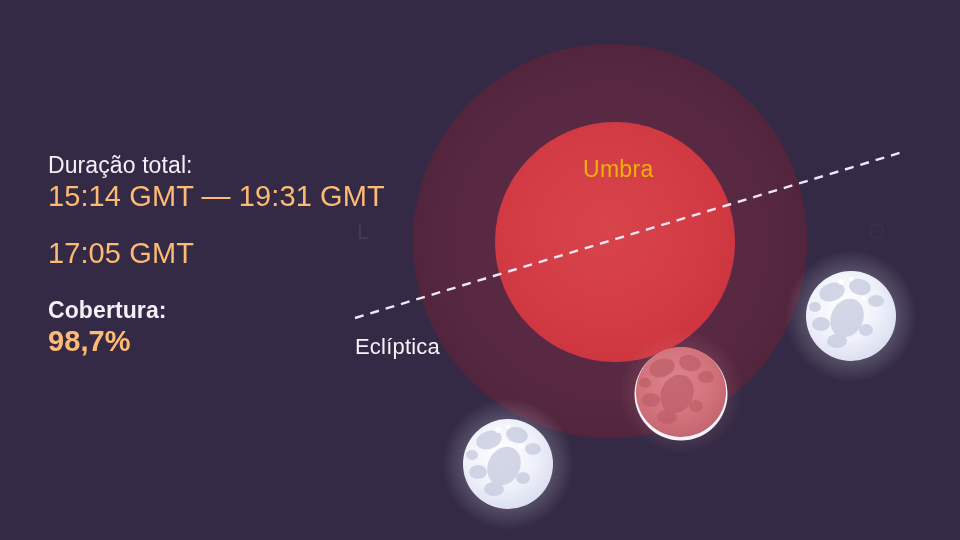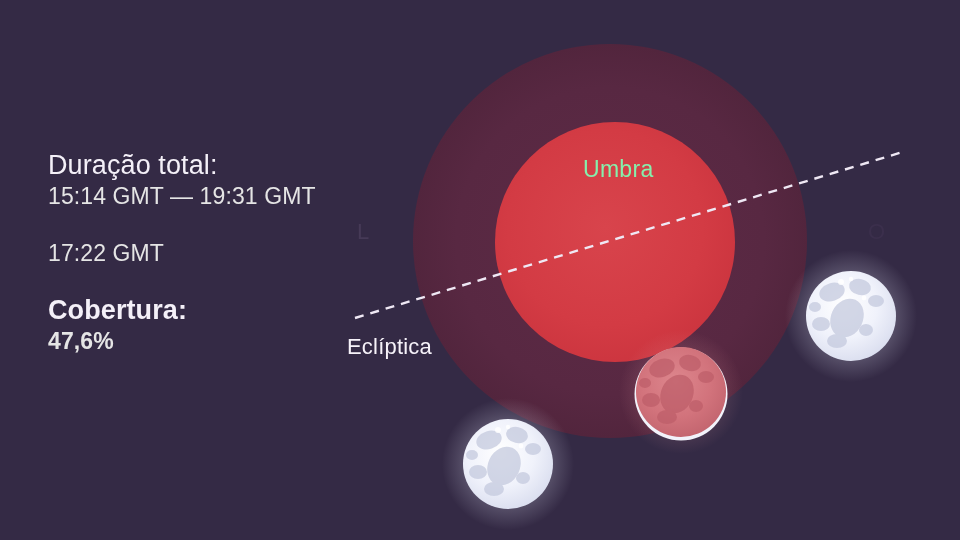--- a/index.html
+++ b/index.html
@@ -28,48 +28,48 @@
     top: 150px;
     width: 330px;
     color: #f3eef7;
     z-index: 40;
   }
   .info-block {
     margin-bottom: 26px;
   }
   .info-block:last-child { margin-bottom: 0; font-weight: bold; }
   .info-label {
-    font-size: 27px;
+    font-size: 23px;
     line-height: 31px;
     letter-spacing: .1px;
     color: #f4f0f8;
     white-space: nowrap;
   }
   .info-value {
-    font-size: 23px;
+    font-size: 29px;
     line-height: 31px;
     letter-spacing: .1px;
-    color: #e5e5e5;
+    color: #fdba74;
     white-space: nowrap;
   }
   
   .lbl {
     position: absolute;
     z-index: 30;
     white-space: nowrap;
   }
   .lbl-umbra {
     left: 583px;
     top: 156px;
     font-size: 23px;
-    color: #86efac;
+    color: #eab308;
     letter-spacing: .3px;
   }
   .lbl-ecliptica {
-    left: 347px;
+    left: 355px;
     top: 334px;
     font-size: 22px;
     color: #f6f2f9;
     letter-spacing: .2px;
   }
   .lbl-east {
     left: 357px;
     top: 219px;
     font-size: 22px;
     color: #463a57;
@@ -206,23 +206,23 @@
   <div class="lbl lbl-west">O</div>
 
   <div class="info-panel">
 
     <div class="info-block">
       <div class="info-label">Duração total:</div>
       <div class="info-value">15:14 GMT — 19:31 GMT</div>
     </div>
 
     <div class="info-block">
-      <div class="info-value">17:22 GMT</div>
+      <div class="info-value">17:05 GMT</div>
     </div>
 
     <div class="info-block">
       <div class="info-label">Cobertura:</div>
-      <div class="info-value">47,6%</div>
+      <div class="info-value">98,7%</div>
     </div>
 
   </div>
 
 </div>
 
 </body></html>

